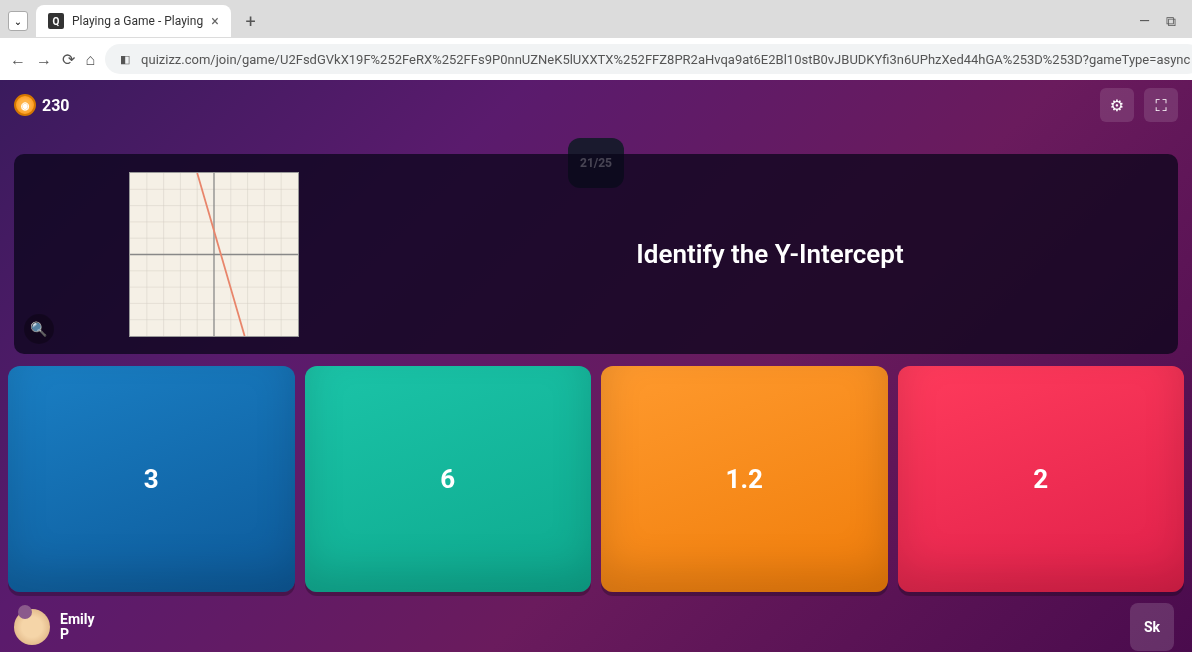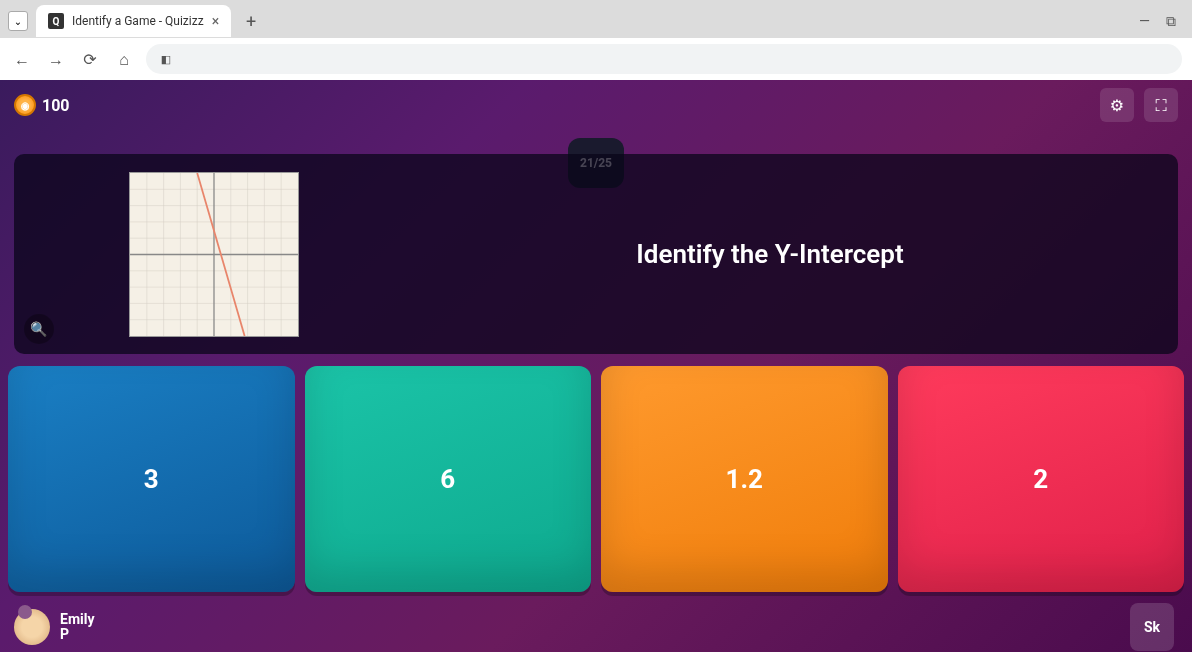--- a/index.html
+++ b/index.html
@@ -299,46 +299,47 @@
     }
   </style>
 </head>
 <body>
 
 <div class="browser-chrome">
   <div class="tab-bar">
     <div class="tab-dropdown">⌄</div>
     <div class="tab">
       <div class="tab-favicon">Q</div>
-      <span>Identify a Game - Quizizz</span>
+      <span>Playing a Game - Playing</span>
       <span class="tab-close">×</span>
     </div>
     <div class="new-tab">+</div>
     <div class="window-controls">
       <span>—</span>
       <span>⧉</span>
     </div>
   </div>
   <div class="address-bar-row">
     <div class="nav-btn">←</div>
     <div class="nav-btn">→</div>
     <div class="nav-btn">⟳</div>
     <div class="nav-btn">⌂</div>
     <div class="address-bar">
       <span class="site-icon">◧</span>
+      <span class="url-text">quizizz.com/join/game/U2FsdGVkX19F%252FeRX%252FFs9P0nnUZNeK5lUXXTX%252FFZ8PR2aHvqa9at6E2Bl10stB0vJBUDKYfi3n6UPhzXed44hGA%253D%253D?gameType=async</span>
     </div>
 
   </div>
 </div>
 
 <div class="game-area">
   <div class="top-bar">
     <div class="score-badge">
       <div class="score-coin">◉</div>
-      <span>100</span>
+      <span>230</span>
     </div>
     <div class="top-right">
       <div class="icon-btn">
         <span>⚙</span>
       </div>
       <div class="icon-btn">
         <span>⛶</span>
       </div>
     </div>
   </div>

